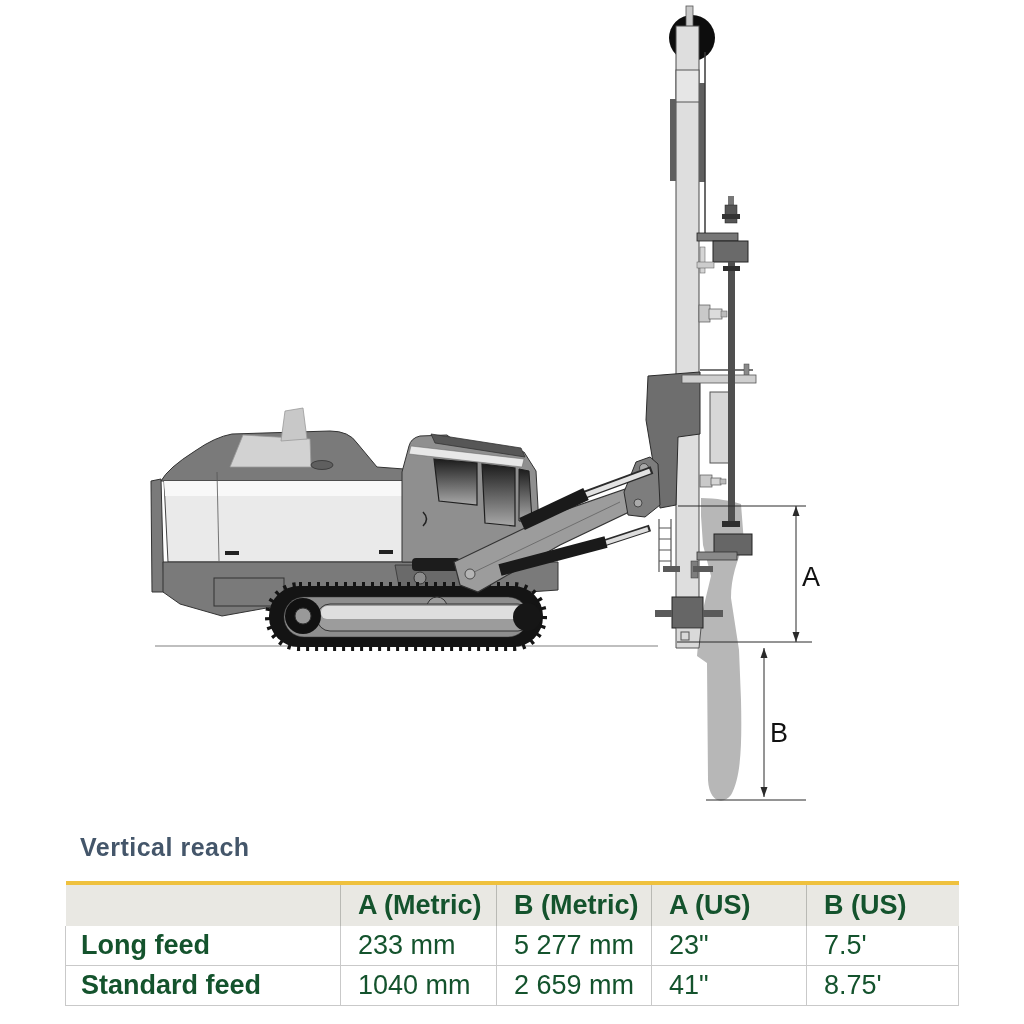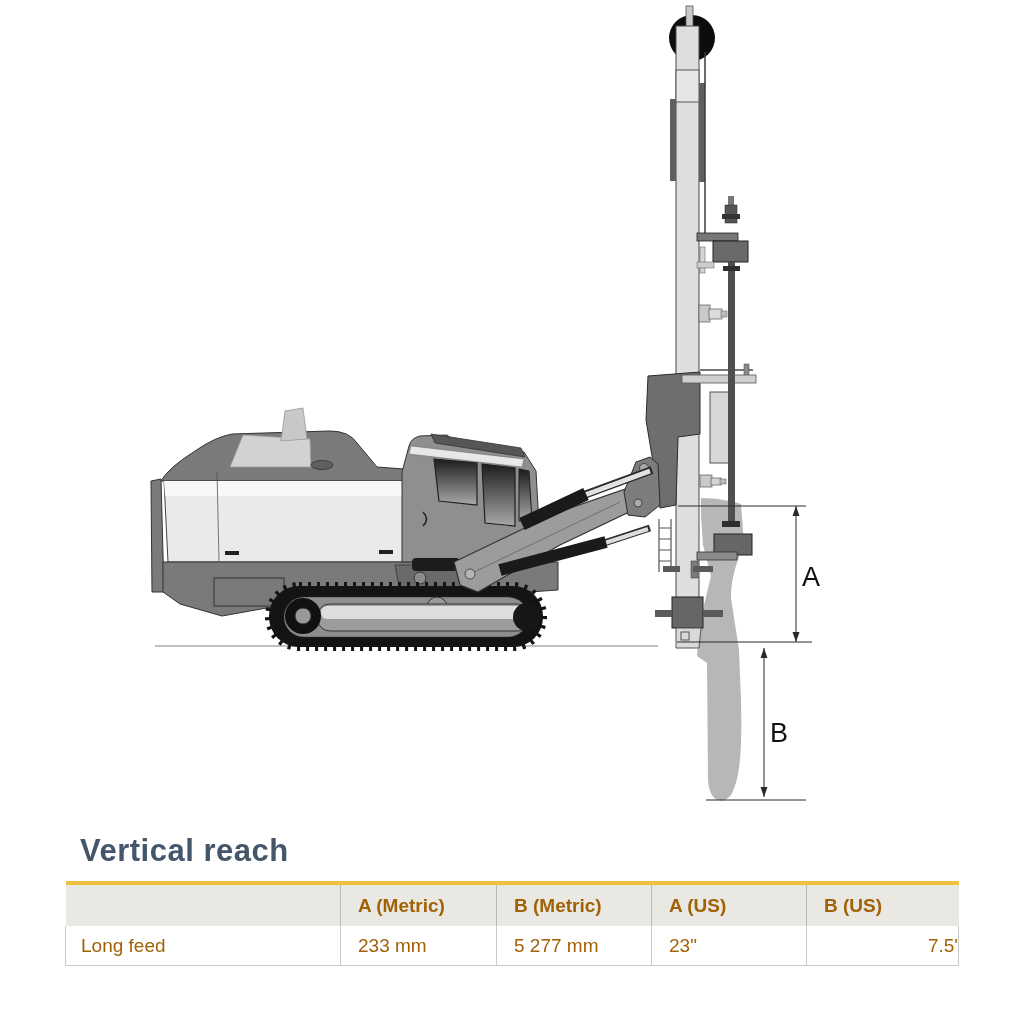--- a/index.html
+++ b/index.html
@@ -1,29 +1,29 @@
 <!DOCTYPE html>
 <html><head>
 <meta charset="utf-8">
 <style>
   html,body{margin:0;padding:0;background:#ffffff;}
   .page{position:relative;width:1024px;height:1024px;background:#ffffff;overflow:hidden;
         font-family:"Liberation Sans", sans-serif;}
   .diagram-svg{position:absolute;top:0;left:0;}
-  .section-title{position:absolute;top:833px;left:80px;font-size:31px;font-weight:bold;
+  .section-title{position:absolute;top:833px;left:80px;font-size:25px;font-weight:bold;
         color:#44566a;letter-spacing:0.5px;}
   .reach-table{position:absolute;top:881px;left:65px;width:893px;border-collapse:collapse;
-        table-layout:fixed;font-size:19px;color:#a16207;border-top:4px solid #efc13e;}
+        table-layout:fixed;font-size:27px;color:#14532d;border-top:4px solid #efc13e;}
   .reach-table th{background:#e9e8e3;font-weight:bold;text-align:left;height:41px;
         padding:0 0 0 17px;border-left:1px solid #b9b9b4;}
   .reach-table th:first-child{border-left:none;padding-left:15px;}
   .reach-table td{background:#ffffff;height:39px;padding:0 0 0 17px;
         border-bottom:1px solid #c9c9c9;border-left:1px solid #c9c9c9;}
-  .reach-table td:first-child{padding-left:15px;}
-  .reach-table td:last-child{border-right:1px solid #c9c9c9;text-align:right;}
+  .reach-table td:first-child{padding-left:15px;font-weight:bold;}
+  .reach-table td:last-child{border-right:1px solid #c9c9c9;}
   .dim-label{font-size:27px;fill:#111111;}
 </style>
 </head>
 <body>
 
 <div class="page">
 
   <svg class="diagram-svg" width="1024" height="830" viewBox="0 0 1024 830">
     <defs>
       <linearGradient id="winGrad" x1="0" y1="0" x2="0" y2="1">
@@ -187,16 +187,23 @@
       </tr>
     </thead>
     <tbody>
       <tr>
         <td>Long feed</td>
         <td>233 mm</td>
         <td>5 277 mm</td>
         <td>23"</td>
         <td>7.5'</td>
       </tr>
+      <tr>
+        <td>Standard feed</td>
+        <td>1040 mm</td>
+        <td>2 659 mm</td>
+        <td>41"</td>
+        <td>8.75'</td>
+      </tr>
     </tbody>
   </table>
 
 </div>
 
 </body></html>

